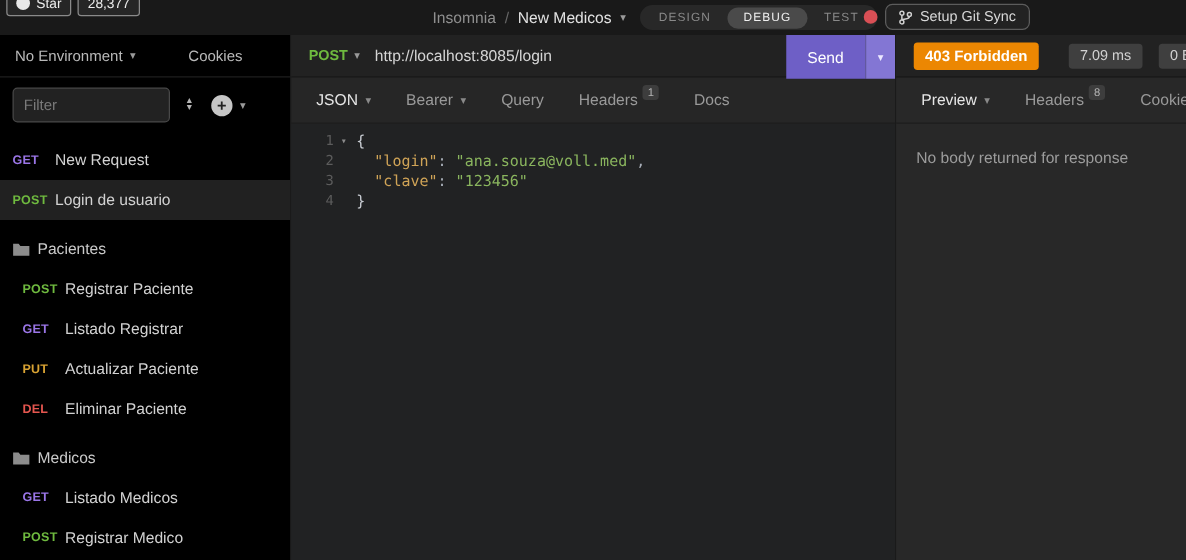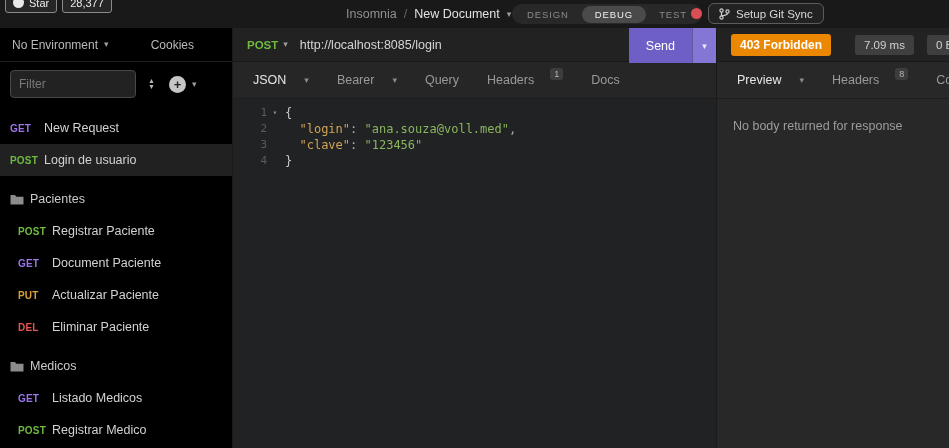--- a/index.html
+++ b/index.html
@@ -62,21 +62,21 @@
   .method-select { display: flex; align-items: center; gap: 5px; cursor: pointer; }
   .method-select .m-label { color: var(--method-post); font-size: 11.5px; font-weight: 700; }
   .url { color: #d5d5d5; font-size: 12.5px; margin-left: 12px; white-space: nowrap; }
   .send-split { position: absolute; right: 0; top: 0; height: 35px; display: flex; }
   .send-btn { background: var(--accent); color: #fff; border: none; font-size: 12.5px; padding: 0 17px;
               font-family: inherit; cursor: pointer; }
   .send-caret { background: var(--send-caret); color: #ece9ff; border: none; border-left: 1px solid rgba(0,0,0,0.25);
                 width: 24px; font-size: 9px; cursor: pointer; }
   .tabs { height: 37px; border-bottom: 1px solid #1d1d1d; display: flex; align-items: center;
           padding: 0 6px; flex: none; overflow: hidden; }
-  .tab { display: flex; align-items: center; gap: 18px; padding: 0 14px; height: 100%; font-size: 12.5px;
+  .tab { display: flex; align-items: center; gap: 6px; padding: 0 14px; height: 100%; font-size: 12.5px;
          color: #999; cursor: pointer; white-space: nowrap; }
   .tab.active { color: #e6e6e6; }
   .tab .caret { color: #8a8a8a; }
   .tab-badge { background: #3d3d3d; color: #b5b5b5; font-size: 9px; padding: 1px 4px; border-radius: 3px;
                position: relative; top: -6px; margin-left: -2px; }
   .editor { flex: 1; background: #212223; padding: 6px 0 0 8px; font-family: "DejaVu Sans Mono", monospace;
             font-size: 12px; overflow: hidden; }
   .code-line { display: flex; height: 16px; line-height: 16px; }
   .gutter-num { width: 26px; text-align: right; color: #5c5c5c; flex: none; font-size: 11px; }
   .fold { width: 16px; text-align: center; color: #8a8a8a; font-size: 8px; flex: none; }
@@ -104,21 +104,21 @@
     <div class="gh-widget">
       <span class="gh-box">
         <span class="gh-ic"></span>
         <span>Star</span>
       </span>
       <span class="gh-box">28,377</span>
     </div>
     <div class="breadcrumb">
       <span class="bc-app">Insomnia</span>
       <span class="bc-sep">/</span>
-      <span class="bc-doc">New Document</span>
+      <span class="bc-doc">New Medicos</span>
       <span class="caret">▾</span>
     </div>
     <div class="mode-tabs">
         <span class="mode-tab">DESIGN</span>
         <span class="mode-tab active">DEBUG</span>
         <span class="mode-tab">TEST</span>
       </div>
     <span class="notif-dot"></span>
     <button class="git-btn">
       <svg width="11" height="12" viewBox="0 0 11 12" fill="none" stroke="#cfcfcf" stroke-width="1.2">
@@ -164,21 +164,21 @@
               <path d="M0.5 1 h4.4 l1.4 1.8 h7.2 v7.7 h-13 z" fill="var(--folder)"></path>
             </svg>
             <span class="side-label">Pacientes</span>
           </div>
           <div class="side-row req indent">
             <span class="method" style="color: rgb(111, 186, 63);">POST</span>
             <span class="side-label">Registrar Paciente</span>
           </div>
           <div class="side-row req indent">
             <span class="method" style="color: rgb(155, 118, 232);">GET</span>
-            <span class="side-label">Document Paciente</span>
+            <span class="side-label">Listado Registrar</span>
           </div>
           <div class="side-row req indent">
             <span class="method" style="color: rgb(217, 163, 51);">PUT</span>
             <span class="side-label">Actualizar Paciente</span>
           </div>
           <div class="side-row req indent">
             <span class="method" style="color: rgb(229, 86, 79);">DEL</span>
             <span class="side-label">Eliminar Paciente</span>
           </div>
           <div class="side-row folder">

